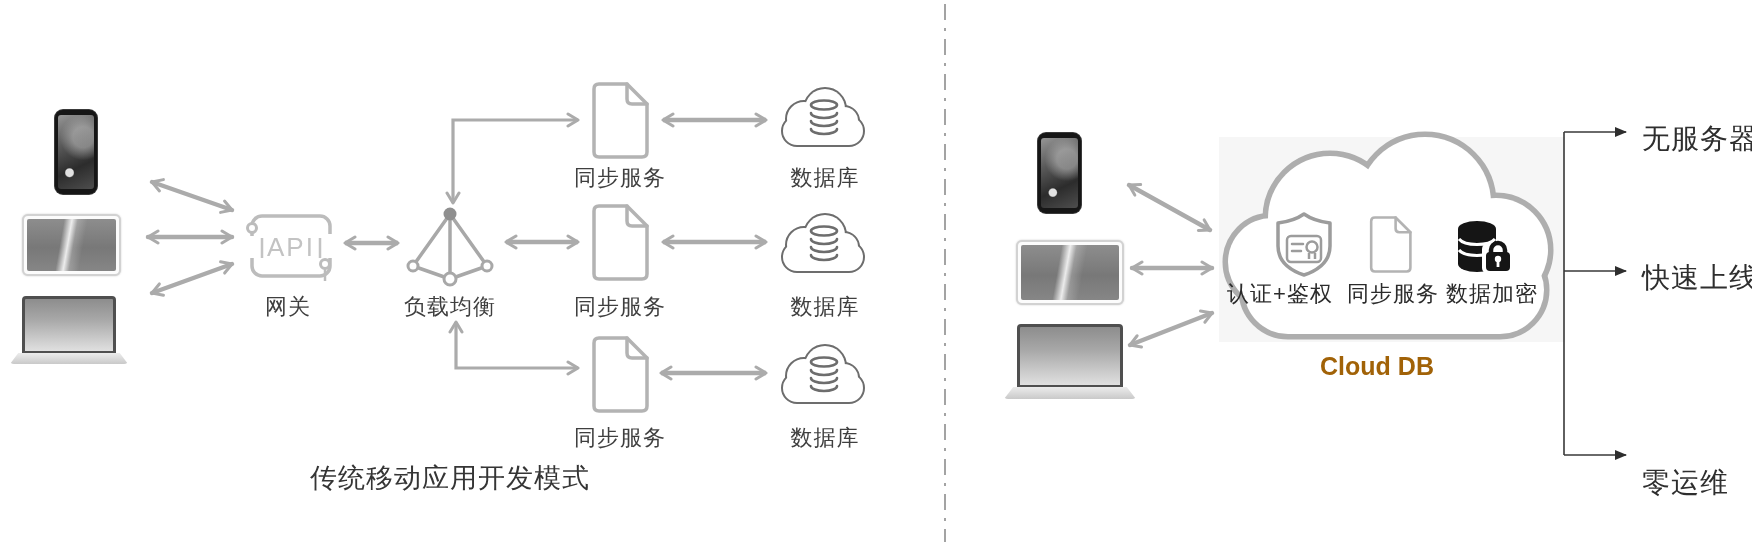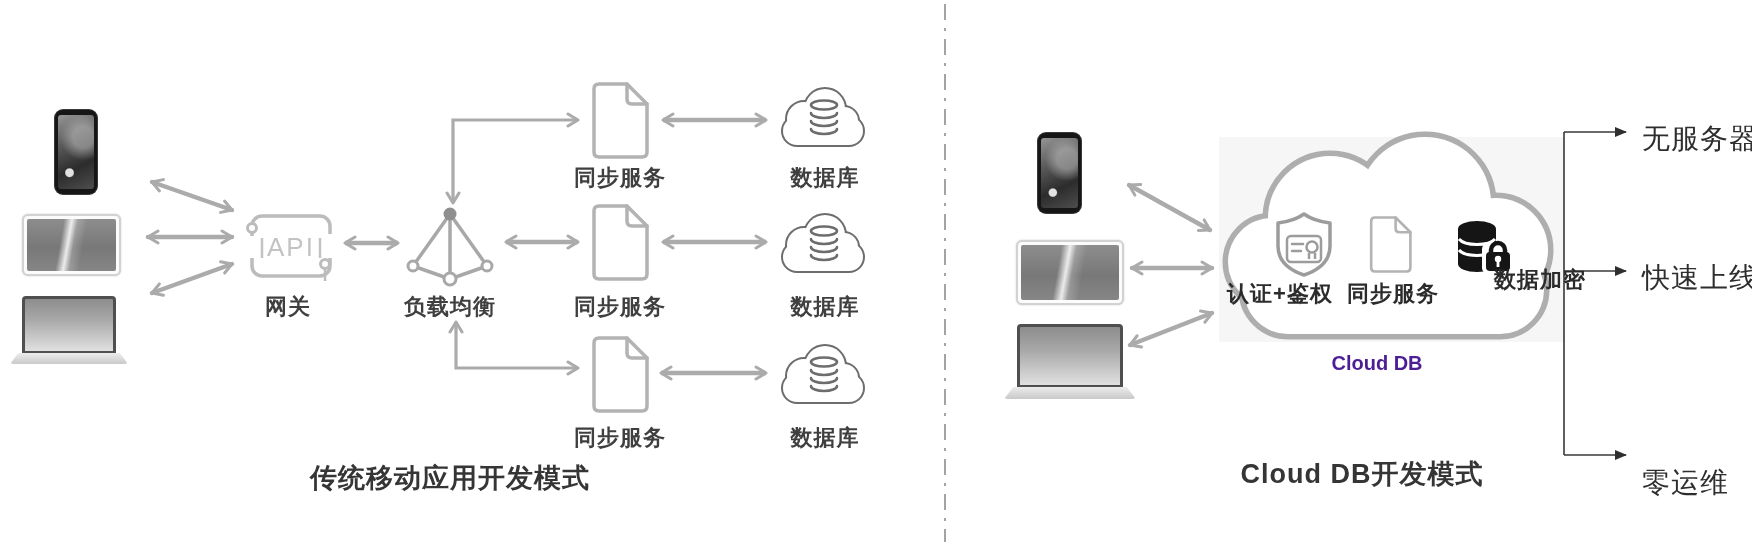--- a/index.html
+++ b/index.html
@@ -3,25 +3,25 @@
 <meta charset="utf-8">
 <style>
   html,body{margin:0;padding:0;background:#ffffff;}
   .stage{
     position:relative;width:1752px;height:546px;background:#ffffff;overflow:hidden;
     font-family:"Liberation Sans","DejaVu Sans",sans-serif;
   }
   .stage svg.linework{position:absolute;left:0;top:0;}
   .lbl{
     position:absolute;transform:translateX(-50%);font-size:22px;color:#3f3f3f;
-    white-space:nowrap;letter-spacing:1px;font-weight:bold;
+    white-space:nowrap;letter-spacing:1px;
   }
   .title{font-size:27px;color:#353535;letter-spacing:1px;}
   .feature-lbl{font-size:22px;color:#2b2b2b;}
-  .cloud-db-lbl{font-weight:bold;font-size:20px;color:#4c1d95;letter-spacing:0;text-align:center;}
+  .cloud-db-lbl{font-weight:bold;font-size:25px;color:#a16207;letter-spacing:0;text-align:center;}
   .benefit{position:absolute;font-size:28px;color:#2e2e2e;white-space:nowrap;letter-spacing:1px;}
 
   
   .device{position:absolute;}
   .phone{background:#161616;border-radius:8px;padding:5px 3px;box-shadow:0 0 0 1px #3a3a3a;}
   .phone .screen{
     width:100%;height:100%;border-radius:3px;
     background:
       radial-gradient(circle at 32% 78%, rgba(235,235,235,.95) 0 6%, rgba(235,235,235,0) 8%),
       radial-gradient(circle at 70% 30%, rgba(200,200,200,.5) 0 18%, rgba(200,200,200,0) 40%),
@@ -229,22 +229,21 @@
   <div class="lbl" style="left:620px;top:423px;">同步服务</div>
 
   <div class="lbl" style="left:825px;top:163px;">数据库</div>
   <div class="lbl" style="left:825px;top:292px;">数据库</div>
   <div class="lbl" style="left:825px;top:423px;">数据库</div>
 
   <div class="lbl title" style="left:450px;top:460px;">传统移动应用开发模式</div>
 
   <div class="lbl feature-lbl" style="left:1280px;top:279px;">认证+鉴权</div>
   <div class="lbl feature-lbl" style="left:1393px;top:279px;">同步服务</div>
-  <div class="lbl feature-lbl" style="left:1492px;top:265px;margin-left:48px;">数据加密</div>
+  <div class="lbl feature-lbl" style="left:1492px;top:279px;">数据加密</div>
 
   <div class="lbl cloud-db-lbl" style="left:1377px;top:352px;">Cloud DB</div>
 
   <div class="benefit" style="left:1642px;top:120px;">无服务器</div>
   <div class="benefit" style="left:1642px;top:259px;">快速上线</div>
   <div class="benefit" style="left:1642px;top:464px;">零运维</div>
 
-  <div class="lbl title" style="left:1362px;top:456px;">Cloud DB开发模式</div>
 </div>
 
 </body></html>

